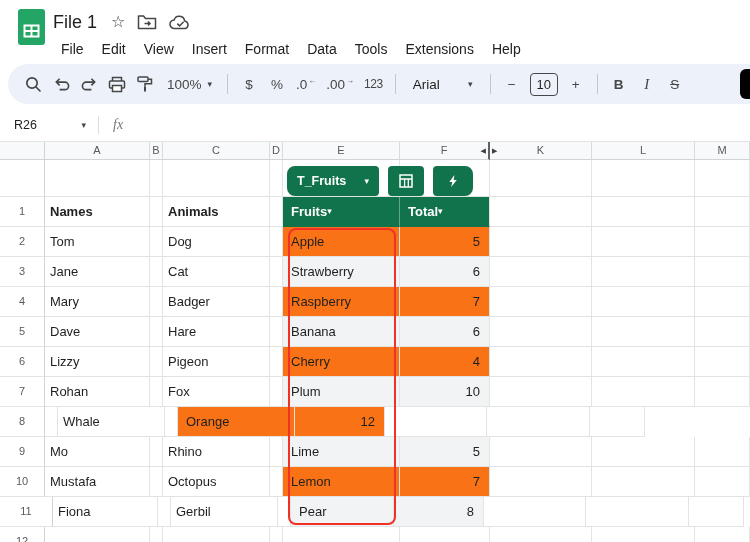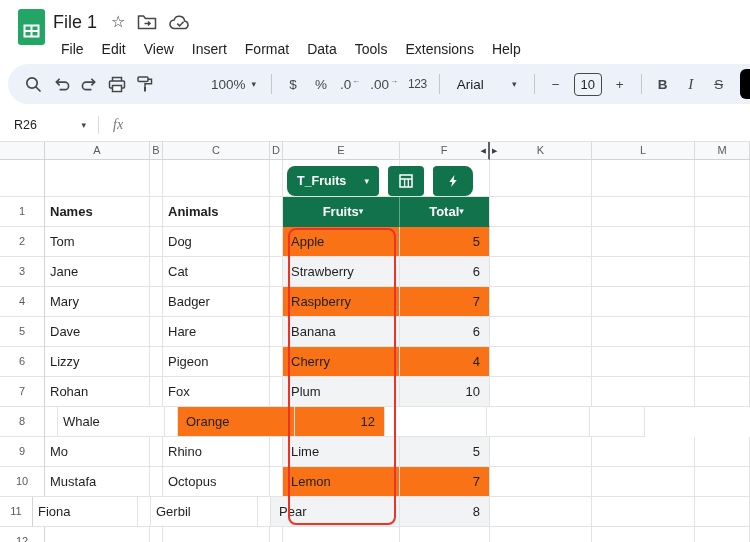--- a/index.html
+++ b/index.html
@@ -17,21 +17,21 @@
   .star{font-size:16px;color:#444746;margin-left:2px;line-height:1;}
   .ticon{display:flex;align-items:center;}
   .menu-row{display:flex;gap:2px;height:26px;align-items:center;}
   .menu-item{font-size:14px;color:#202124;padding:3px 8px;border-radius:12px;}
   
   .toolbar{position:absolute;left:8px;top:64px;width:742px;height:40px;box-sizing:border-box;
     background:var(--toolbar-bg,#edf2fa);border-radius:20px 0 0 20px;display:flex;align-items:center;
     padding-left:12px;gap:2px;}
   .tbtn{height:28px;min-width:26px;padding:0 4px;display:flex;align-items:center;justify-content:center;
     border-radius:4px;font-size:13.5px;color:#444746;box-sizing:border-box;flex:none;}
-  .zoom{gap:6px;padding:0 7px;margin-left:44px;}
+  .zoom{gap:6px;padding:0 7px;}
   .caret{font-size:9px;color:#444746;line-height:1;}
   .tb-div{width:1px;height:20px;background:#c4c7c5;margin:0 6px;flex:none;}
   .font-dd{width:78px;justify-content:space-between;padding:0 9px;color:#1f1f1f;}
   .fs-box{width:28px;height:23px;border:1.5px solid #474747;border-radius:4px;display:flex;align-items:center;
     justify-content:center;font-size:13px;color:#1f1f1f;margin:0 3px;flex:none;box-sizing:border-box;background:#fff0;}
   .bold-b{font-weight:700;}
   .italic-i{font-style:italic;font-family:"Liberation Serif",serif;font-size:15px;}
   .strike-s{text-decoration:line-through;}
   .fmt123{font-size:12px;letter-spacing:-0.5px;}
   .sup{font-size:8px;position:relative;top:-4px;margin-left:1px;}
@@ -52,21 +52,21 @@
   .corner{width:45px;background:#f8f9fa;border-right-color:#d0d4d6;border-bottom-color:#d0d4d6;}
   .col-hdr{background:#f8f9fa;border-right-color:#d8dbdd;border-bottom-color:#d0d4d6;font-size:11px;
     color:#575b5f;text-align:center;line-height:17px;position:relative;}
   .row{display:flex;height:30px;}
   .row.gap{height:37px;}
   .rownum{width:45px;background:#fff;border-right:1px solid #d0d4d6;border-bottom:1px solid #e2e3e3;
     text-align:center;font-size:11px;color:#575b5f;line-height:29px;box-sizing:border-box;}
   .c{font-size:13px;line-height:29px;padding-left:5px;color:#1f1f1f;}
   .bold{font-weight:700;}
   .thead{background:var(--table-green,#11734b);color:#fff;font-weight:600;display:flex;align-items:center;
-    justify-content:center;padding:0 4px 0 8px;border-bottom-color:var(--table-green,#11734b);}
+    justify-content:flex-start;padding:0 4px 0 8px;border-bottom-color:var(--table-green,#11734b);}
   .th-label{font-size:13px;}
   .th-caret{font-size:9px;color:#fff;}
   .tcell{padding-left:8px;}
   .band-w{background:#f97316;}
   .band-g{background:var(--band-alt,#f1f3f4);}
   .num{text-align:right;padding-right:9px;padding-left:0;}
   .hidarrow{position:absolute;top:0;font-size:7px;color:#3c4043;line-height:17px;}
   .hidarrow.left{right:2px;}
   .hidarrow.right{left:2px;}
   
@@ -368,21 +368,21 @@
       <div class="cell c" style="width: 102px;"></div>
       <div class="cell c" style="width: 103px;"></div>
       <div class="cell c" style="width: 55px;"></div>
     </div>
     <div class="row">
       <div class="rownum" style="width: 53px;">11</div>
       <div class="cell c" style="width: 105px;">Fiona</div>
       <div class="cell c" style="width: 13px;"></div>
       <div class="cell c" style="width: 107px;">Gerbil</div>
       <div class="cell c" style="width: 13px;"></div>
-      <div class="cell c tcell band-g" style="width: 129px;">Pear</div>
+      <div class="cell c tcell band-g" style="width: 103px;">Pear</div>
       <div class="cell c tcell num band-g" style="width: 90px;">8</div>
       <div class="cell c" style="width: 102px;"></div>
       <div class="cell c" style="width: 103px;"></div>
       <div class="cell c" style="width: 55px;"></div>
     </div>
     <div class="row">
       <div class="rownum" style="width: 45px;">12</div>
       <div class="cell c" style="width: 105px;"></div>
       <div class="cell c" style="width: 13px;"></div>
       <div class="cell c" style="width: 107px;"></div>

